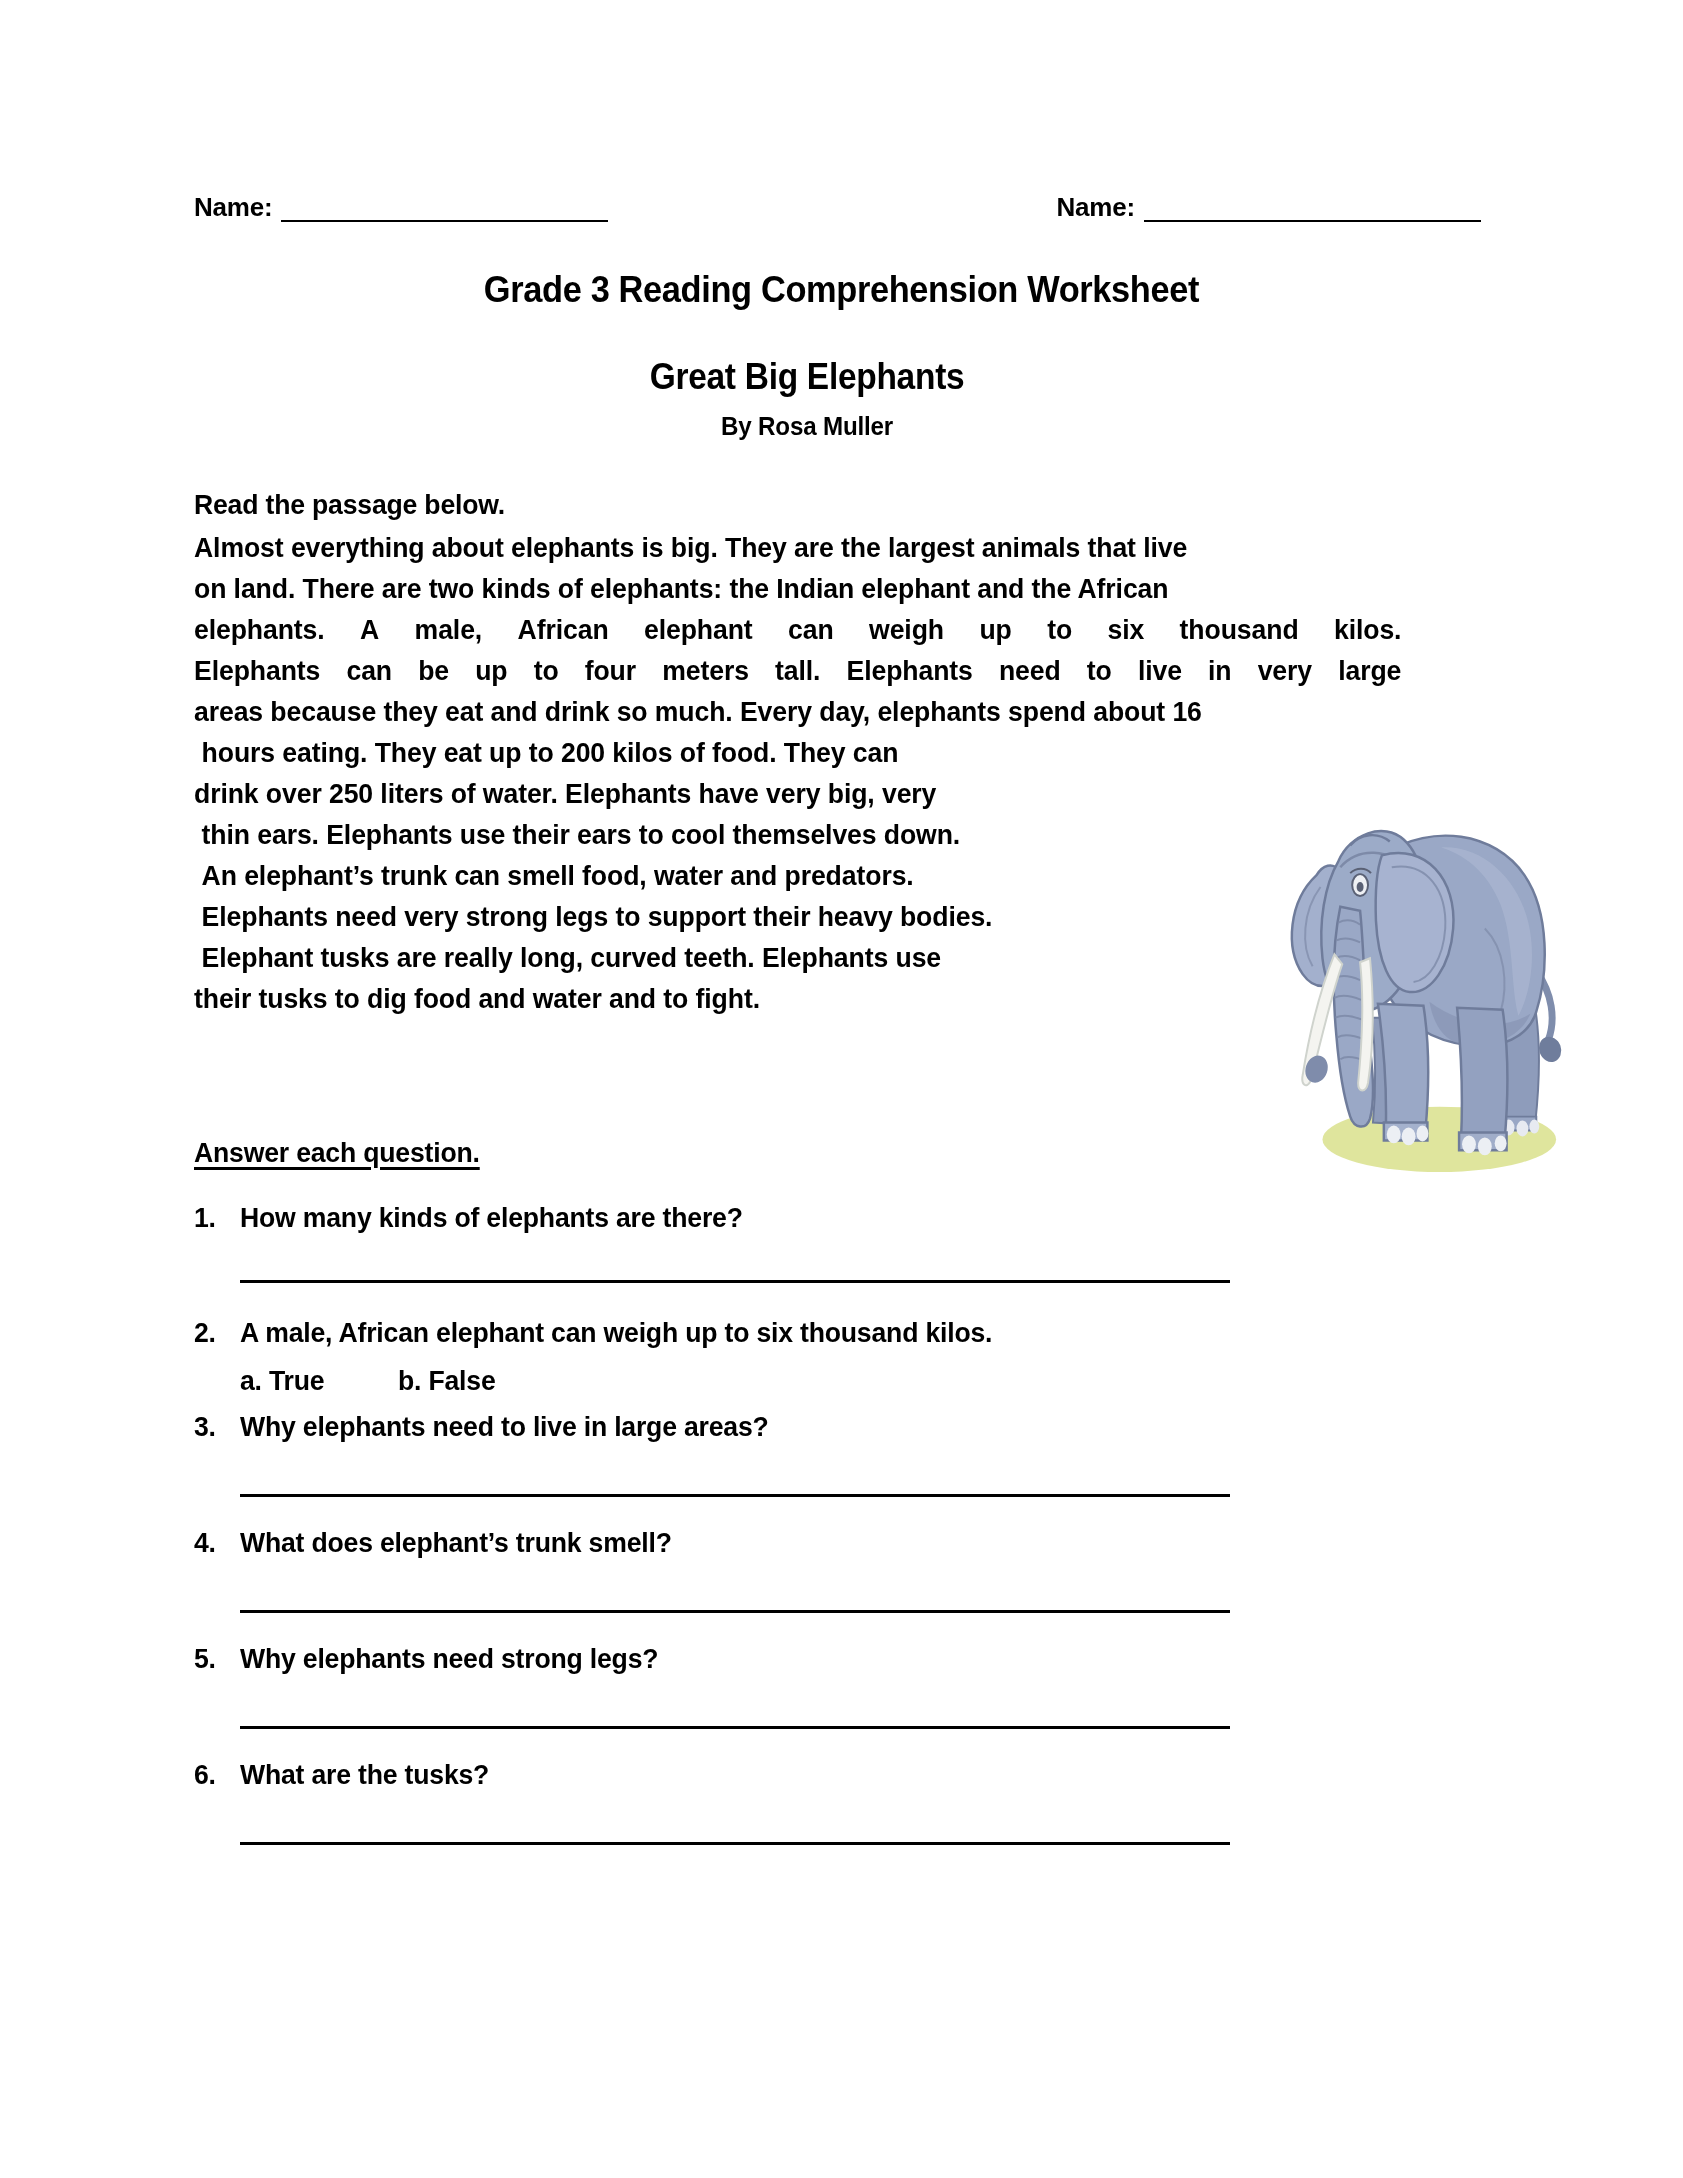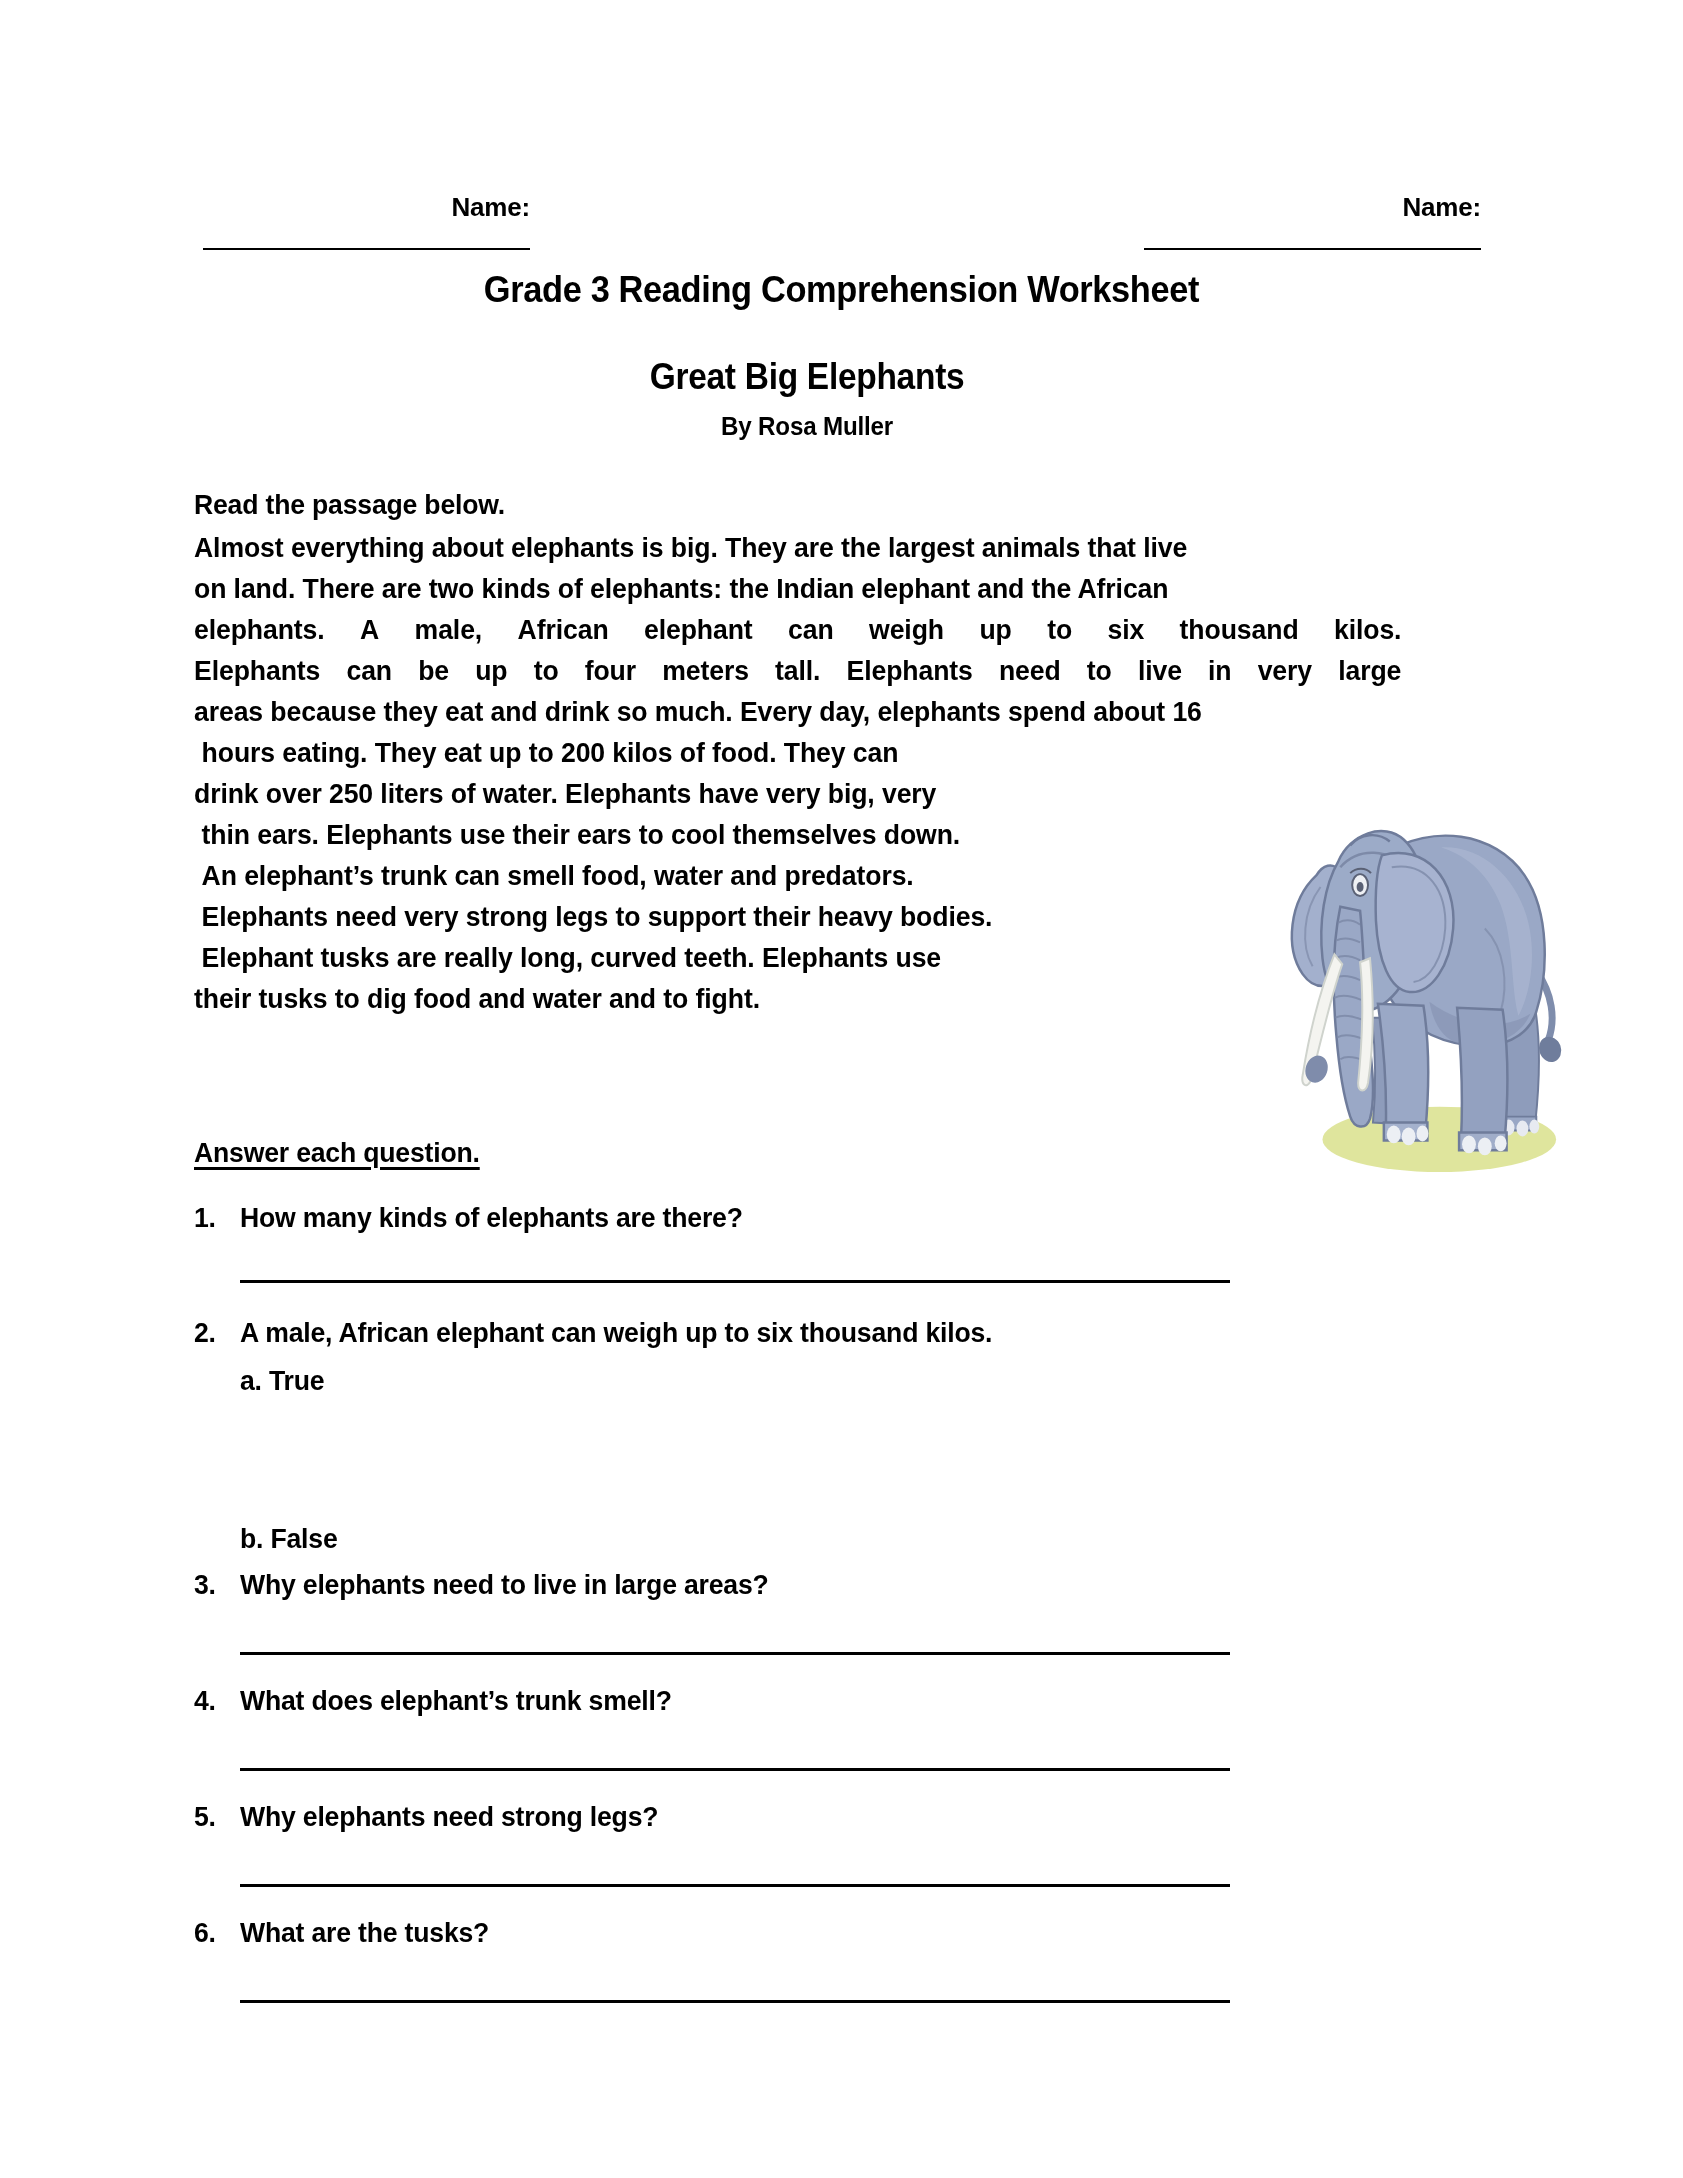--- a/index.html
+++ b/index.html
@@ -31,21 +31,20 @@
     top: 194px;
     width: 1287px;
     display: flex;
     justify-content: space-between;
     align-items: flex-end;
   }
   .field {
     display: flex;
     align-items: flex-end;
     white-space: nowrap;
-    flex-direction: column;
   }
   .field-label {
     font-size: 26px;
     font-weight: bold;
     letter-spacing: -0.2px;
     line-height: 1;
     padding-bottom: 2px;
   }
   .field-line {
     display: inline-block;
@@ -177,21 +176,20 @@
     transform-origin: left center;
     white-space: nowrap;
   }
   .q-choices {
     display: flex;
     font-size: 28px;
     font-weight: bold;
     letter-spacing: -0.2px;
     padding-left: 46px;
     margin-top: 16px;
-    flex-direction: column;
   }
   .choice { transform: scaleX(0.95); transform-origin: left center; white-space: nowrap; }
   .choice.first { width: 158px; flex: 0 0 158px; }
   .answer-line {
     margin-left: 46px;
     border-bottom: 3px solid #000;
     width: 990px;
   }
 </style>
 </head>

